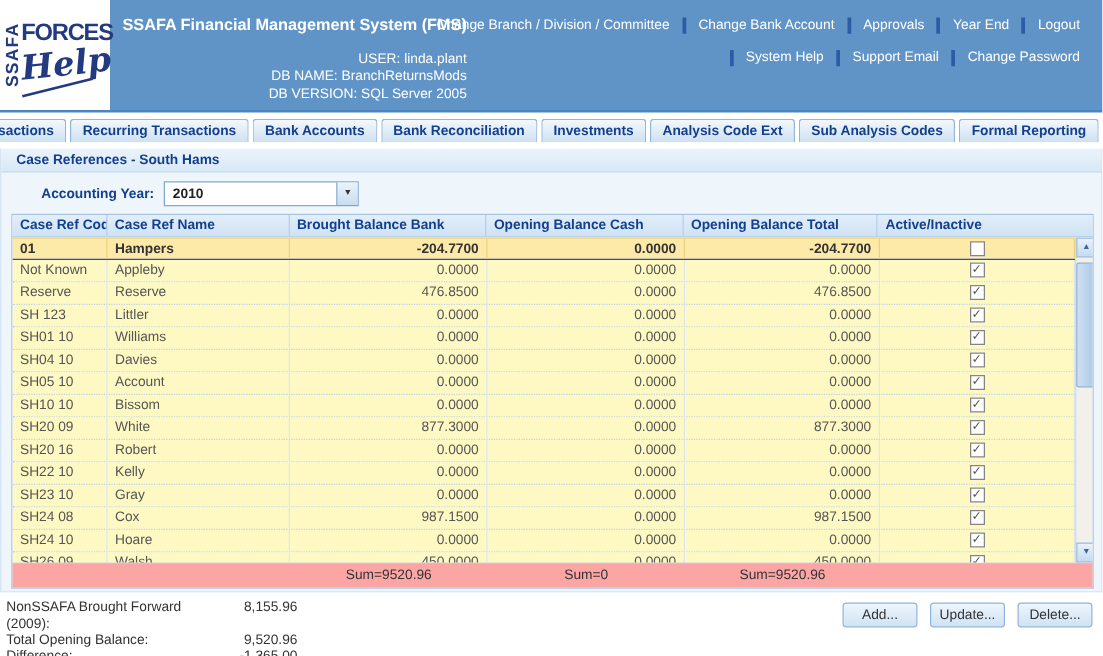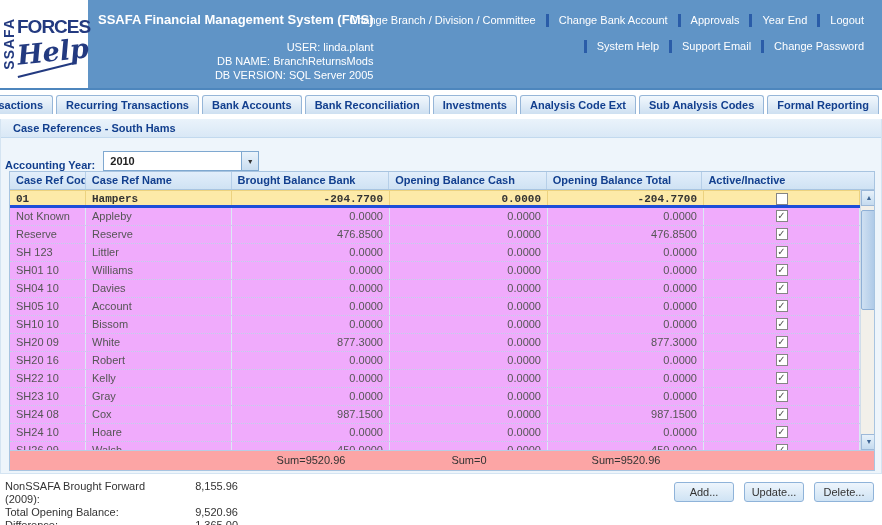--- a/index.html
+++ b/index.html
@@ -29,21 +29,21 @@
   .tab-strip-line { height:5px; background:#fff; border-top:2px solid #4d86bd; }
   .tabbar { height:21px; background:#fff; display:flex; align-items:flex-end; padding-left:2px; white-space:nowrap; overflow:hidden;justify-content:flex-end; }
   .tab { height:19px; line-height:18px; padding:0 9px; margin-right:3px; font-weight:bold;
     color:#123f8e; font-size:11px; background:linear-gradient(#f2f8fd,#cee0f1);
     border:1px solid #96b6d8; border-bottom:none; border-radius:3px 3px 0 0; cursor:pointer; }
 
   
   .content { background:#eef5fb; border:1px solid #d4e4f2; border-top:none; margin-top:5px; padding-bottom:2px; }
   .section-title { height:19px; line-height:18px; background:linear-gradient(#eaf3fb,#d9e8f6);
     border-bottom:1px solid #c2d9ee; color:#123f8e; font-weight:bold; padding-left:12px; }
-  .year-row { height:33px; display:flex; align-items:flex-end; padding-left:4px; }
+  .year-row { height:33px; display:flex; align-items:center; padding-left:4px;margin-left:28px; }
   .year-label { font-weight:bold; color:#123f8e; margin-right:8px; }
   .dropdown { width:156px; height:20px; background:#fff; border:1px solid #7fa8d0; display:flex; }
   .dropdown-value { flex:1; line-height:18px; padding-left:6px; font-weight:bold; color:#222; }
   .dropdown-btn { width:17px; background:linear-gradient(#eaf3fb,#c9ddf0); border-left:1px solid #7fa8d0;
     display:flex; align-items:center; justify-content:center; color:#333; font-size:7px; cursor:pointer; }
 
   
   .table { width:866px; margin:0 8px; border:1px solid #a8c4e0; background:#fff; }
   .thead { display:flex; height:18px; background:linear-gradient(#e2eefb,#cfe2f3);
     border-bottom:1px solid #a8c4e0; font-weight:bold; color:#123f8e; }
@@ -53,23 +53,23 @@
   .col-name  { width:146px; }
   .col-bank  { width:158px; }
   .col-cash  { width:158px; }
   .col-total { width:156px; }
   .col-active{ width:156px; }
   .thead .col-active { width:172px; border-right:none; }
   .c-num { text-align:right; }
   .c-center { text-align:center; }
   .tbody-wrap { display:flex; height:260px; overflow:hidden; }
   .rows { width:850px; }
-  .trow { display:flex; height:18px; line-height:17px; border-bottom:1px dotted #bed3e8; color:#555; background:#f0abfc; }
+  .trow { display:flex; height:18px; line-height:17px; border-bottom:1px dotted #bed3e8; color:#555; background:#fef9c3; }
   .trow .cell { border-right:1px solid #dbe8f4; }
-  .trow.selected { background:#fdeaa8; border-top:1px solid #ecd27f; border-bottom:3px solid #1d4ed8; color:#333; font-weight:bold;font-family:Liberation Mono, monospace; }
+  .trow.selected { background:#fdeaa8; border-top:1px solid #ecd27f; border-bottom:1px solid #1d4ed8; color:#333; font-weight:bold; }
   .trow.selected .cell { border-right-color:#ecd27f; }
   .checkbox { width:12px; height:12px; border:1px solid #858585; background:#fff; margin:2px auto 0;
     line-height:10px; font-size:10px; color:#555; text-align:center; cursor:pointer; }
   .checkbox.checked::after { content:"\2713"; }
   
   .vscroll { width:16px; height:260px; background:#f2f0ea; border-left:1px solid #d0ddea; position:relative; }
   .scroll-btn { position:absolute; left:0; width:16px; height:16px; background:linear-gradient(#e7f1fa,#c5dbef);
     border:1px solid #9db9d9; color:#3f6695; font-size:7px; text-align:center; line-height:14px; cursor:pointer; }
   .scroll-up { top:0; }
   .scroll-down { bottom:0; }

